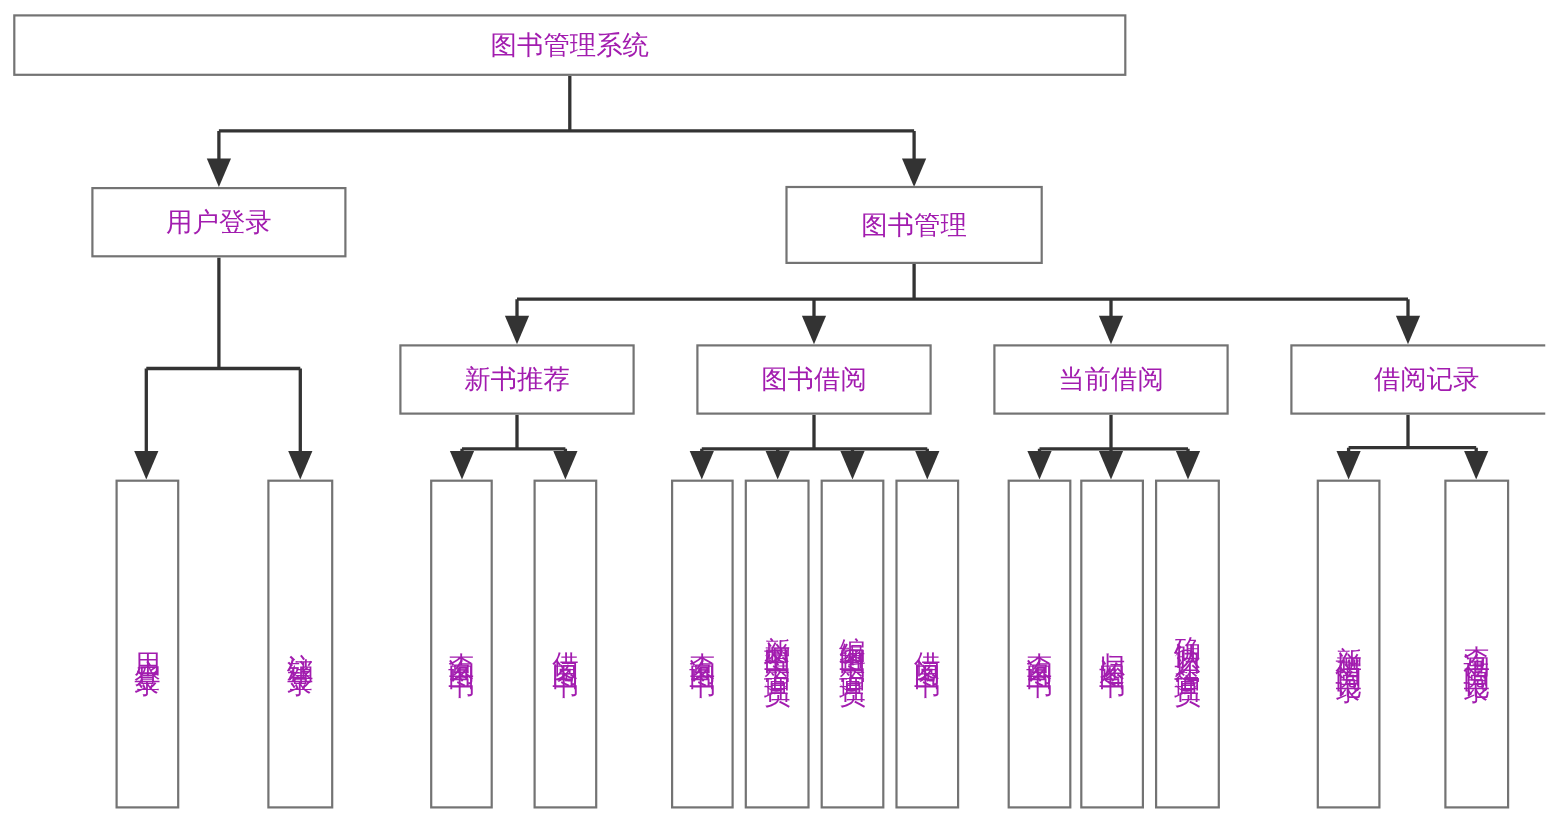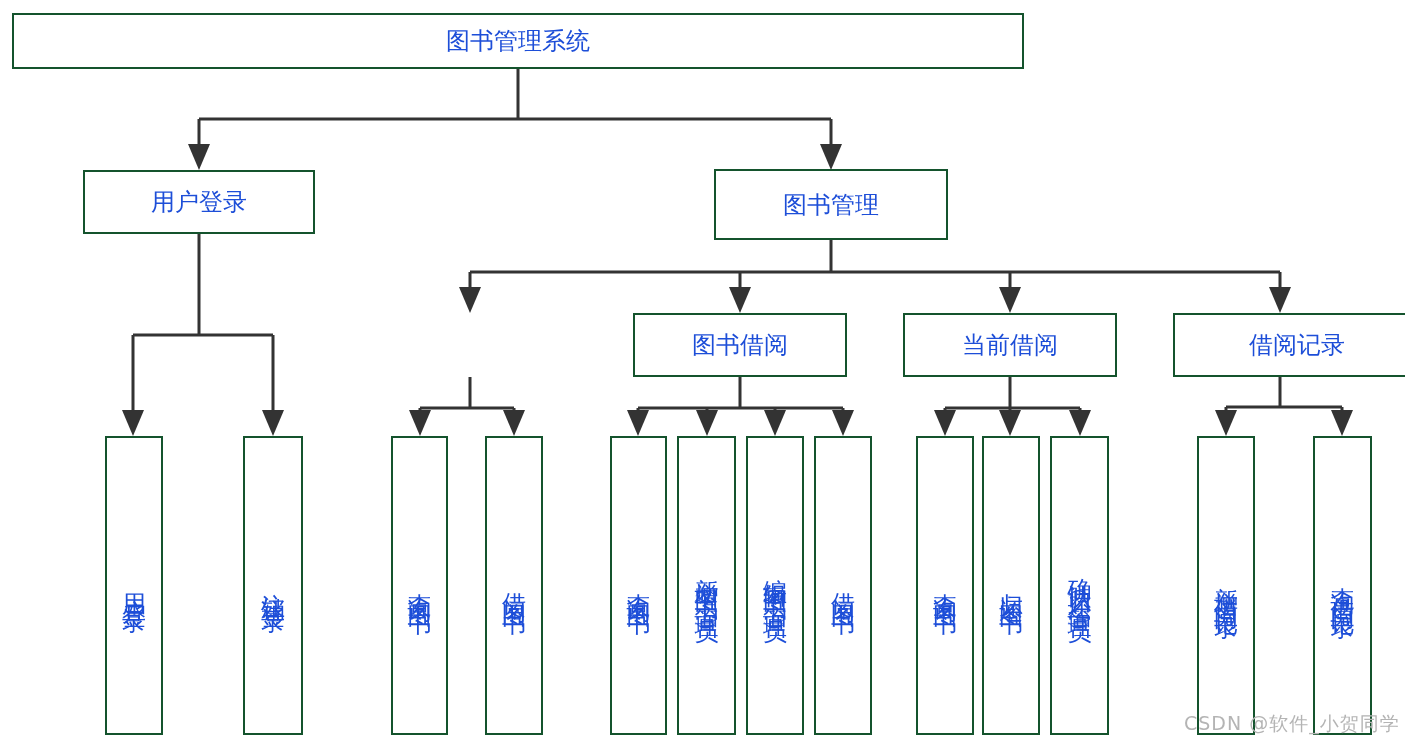--- a/index.html
+++ b/index.html
@@ -3,21 +3,21 @@
 <meta charset="utf-8">
 <style>
   html,body{margin:0;padding:0;background:#ffffff;}
   .canvas{
     position:relative;width:1405px;height:747px;background:#ffffff;overflow:hidden;
     font-family:"DejaVu Sans","Liberation Sans",sans-serif;
   }
   .connectors{position:absolute;left:0;top:0;width:1405px;height:747px;}
   .box{
     position:absolute;box-sizing:border-box;background:#ffffff;
-    border:2px solid #14532d;color:#1d4ed8;
+    border:2px solid #737373;color:#a21caf;
     display:flex;align-items:center;justify-content:center;
     font-size:24px;line-height:1;white-space:nowrap;z-index:2;
   }
   .leaf{
     writing-mode:vertical-rl;text-orientation:mixed;
     letter-spacing:6px;white-space:normal;
     font-size:24px;padding:4px 0;
   }
   .watermark{
     position:absolute;left:1184px;top:711px;z-index:3;
@@ -59,20 +59,21 @@
       <polygon points="1215,410 1237,410 1226,436"></polygon>
       <polygon points="1331,410 1353,410 1342,436"></polygon>
     </g>
   </svg>
 
   <div class="box" style="left:12px;top:13px;width:1012px;height:56px">图书管理系统</div>
 
   <div class="box" style="left:83px;top:170px;width:232px;height:64px">用户登录</div>
   <div class="box" style="left:714px;top:169px;width:234px;height:71px">图书管理</div>
 
+  <div class="box" style="left:363px;top:313px;width:214px;height:64px">新书推荐</div>
   <div class="box" style="left:903px;top:313px;width:214px;height:64px">当前借阅</div>
   <div class="box" style="left:633px;top:313px;width:214px;height:64px">图书借阅</div>
   <div class="box" style="left:1173px;top:313px;width:248px;height:64px">借阅记录</div>
 
   <div class="box leaf" style="left:105px;top:436px;width:58px;height:299px">用户登录</div>
   <div class="box leaf" style="left:243px;top:436px;width:60px;height:299px">注销登录</div>
 
   <div class="box leaf" style="left:391px;top:436px;width:57px;height:299px">查询图书</div>
   <div class="box leaf" style="left:485px;top:436px;width:58px;height:299px">借阅图书</div>
 
@@ -81,15 +82,14 @@
   <div class="box leaf" style="left:746px;top:436px;width:58px;height:299px">编辑图书（管理员）</div>
   <div class="box leaf" style="left:814px;top:436px;width:58px;height:299px">借阅图书</div>
 
   <div class="box leaf" style="left:916px;top:436px;width:58px;height:299px">查询图书</div>
   <div class="box leaf" style="left:982px;top:436px;width:58px;height:299px">归还图书</div>
   <div class="box leaf" style="left:1050px;top:436px;width:59px;height:299px">确认归还（管理员）</div>
 
   <div class="box leaf" style="left:1197px;top:436px;width:58px;height:299px">新增借阅记录</div>
   <div class="box leaf" style="left:1313px;top:436px;width:59px;height:299px">查询借阅记录</div>
 
-  <div class="watermark">CSDN @软件_小贺同学</div>
 
 </div>
 
 </body></html>

